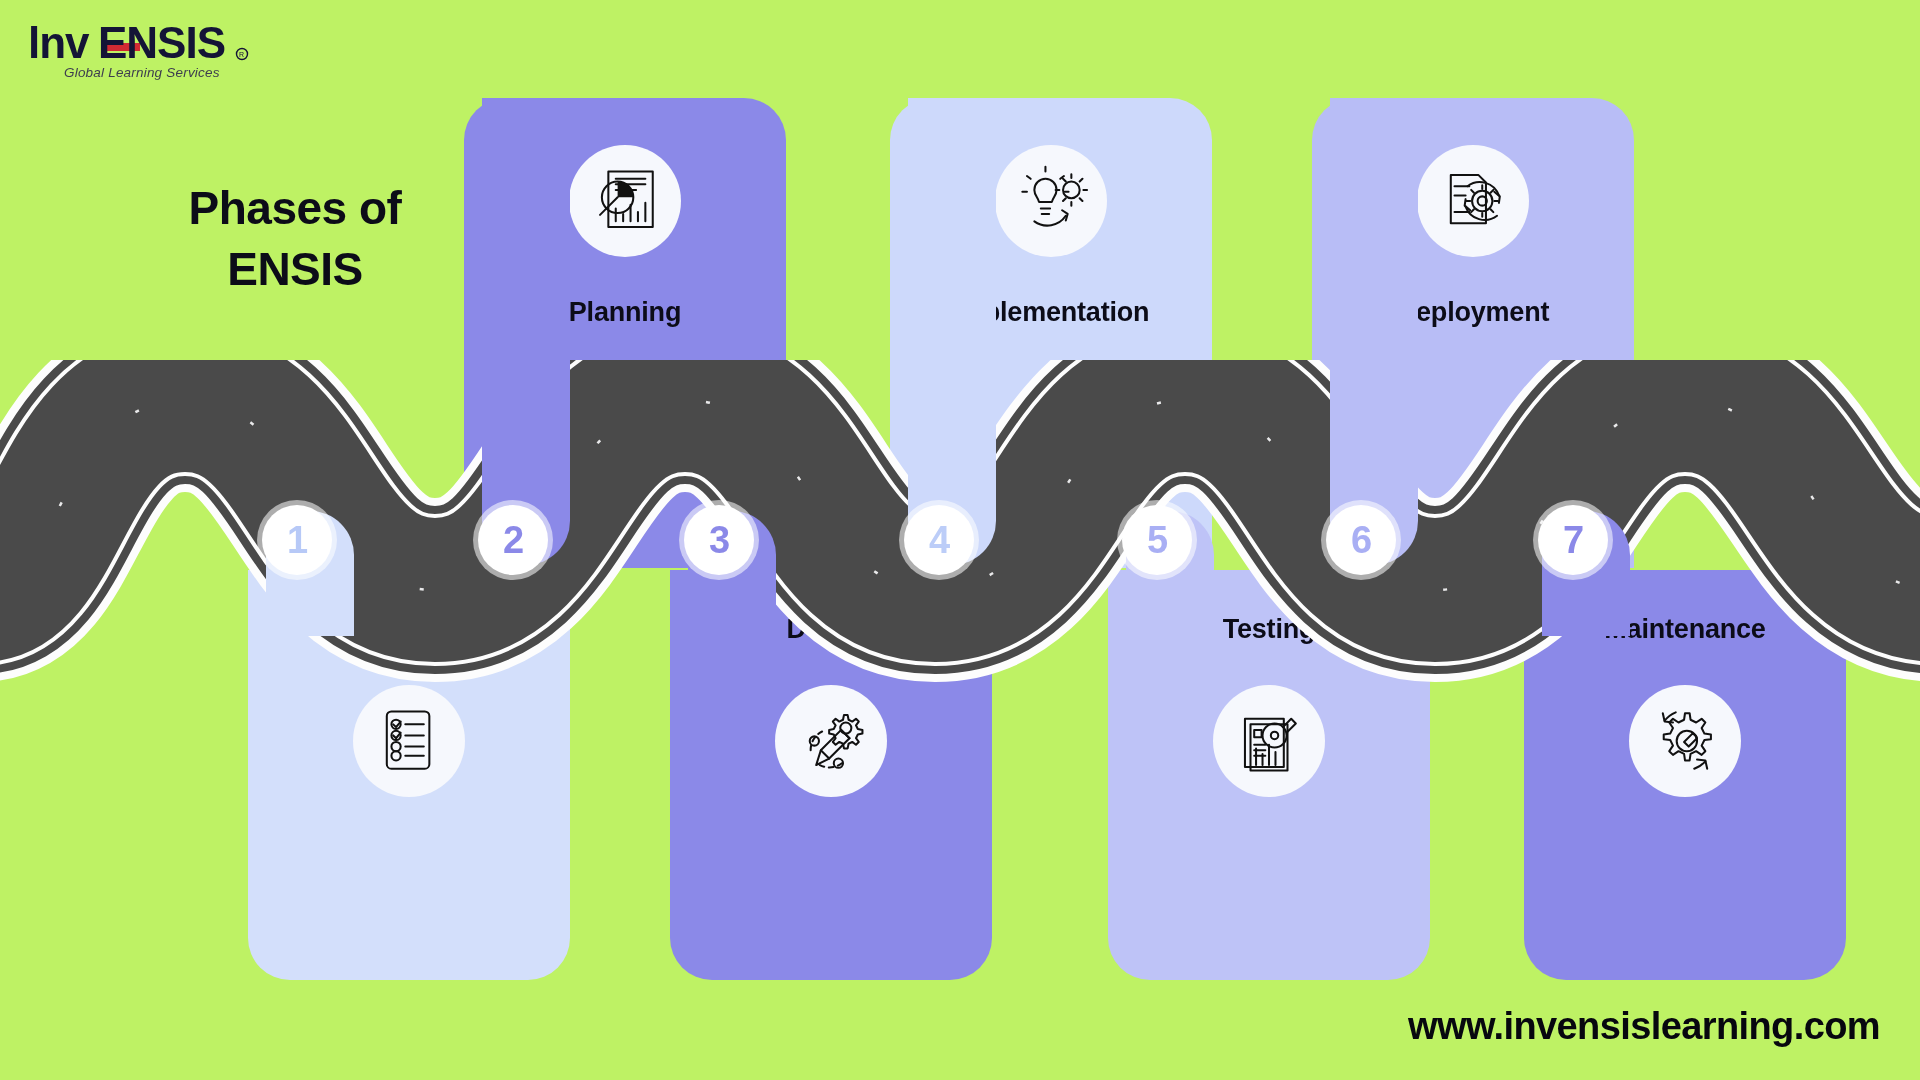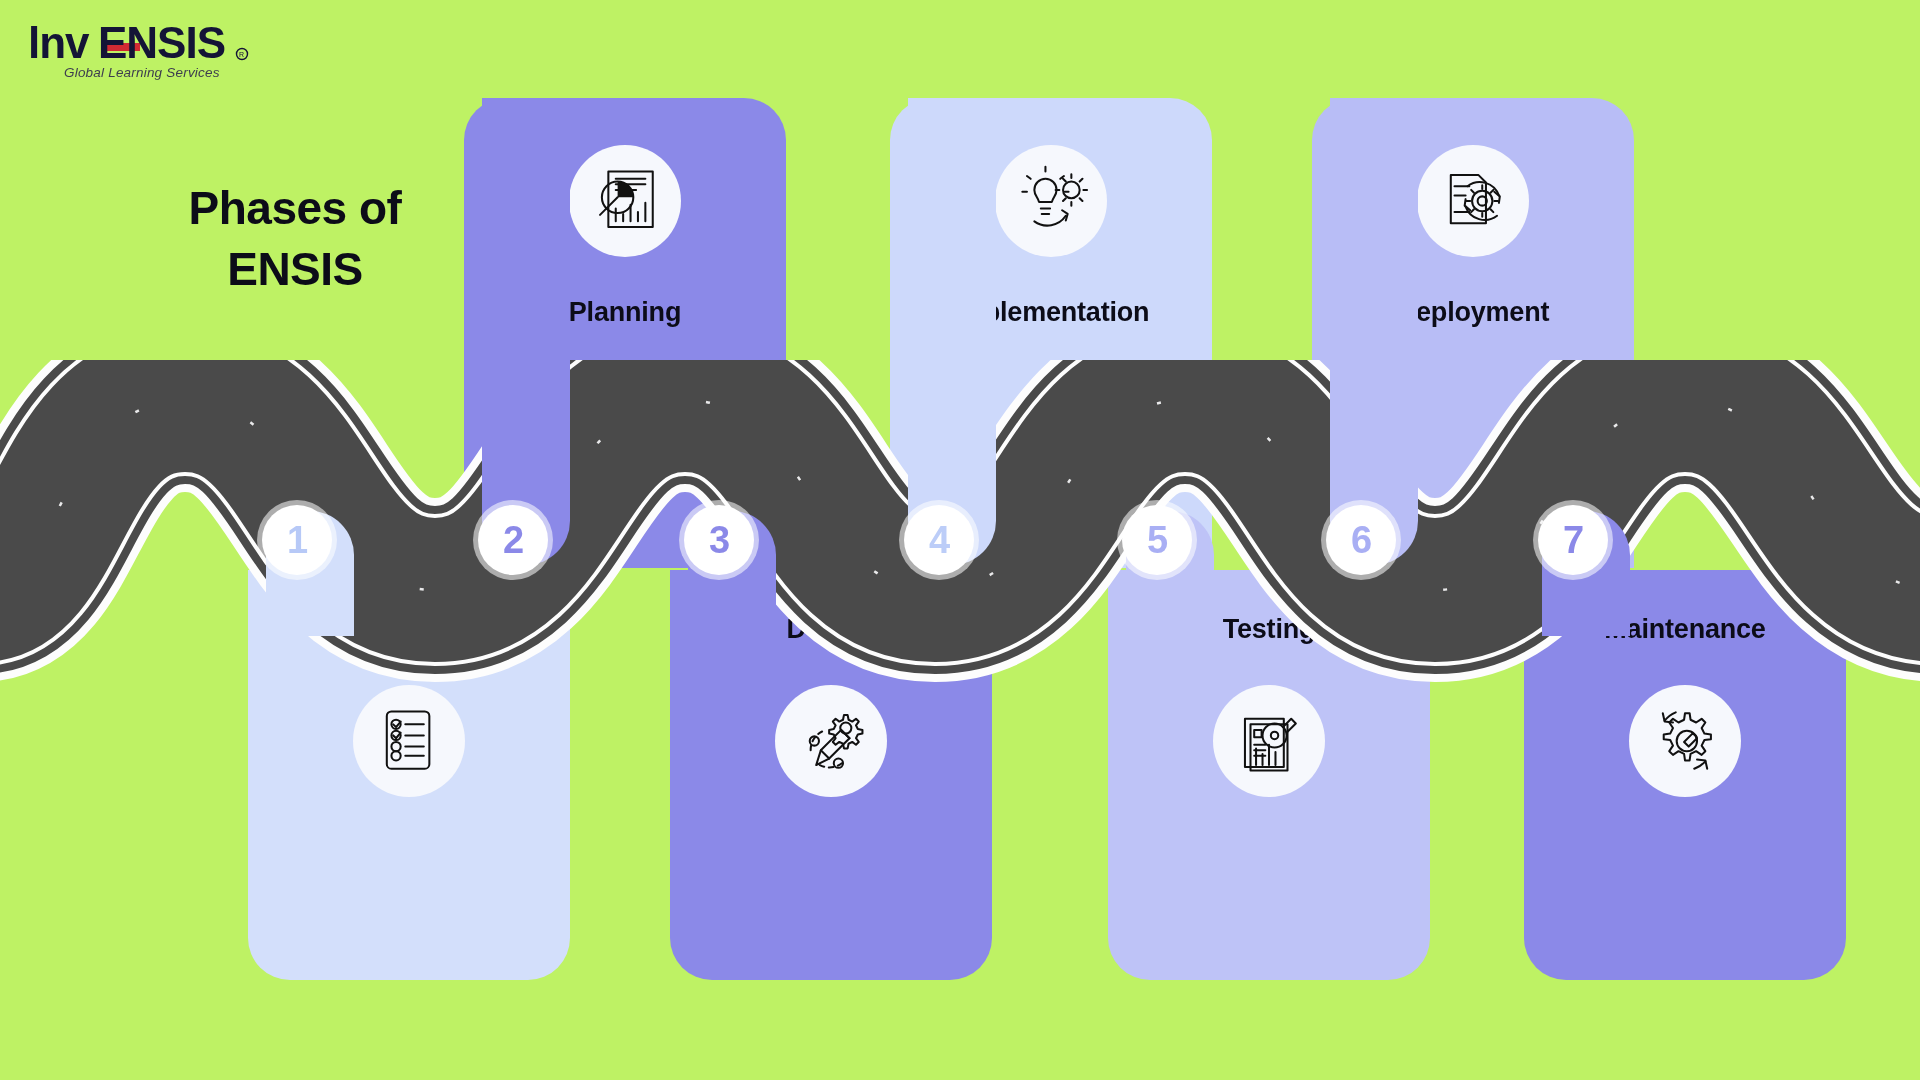--- a/index.html
+++ b/index.html
@@ -237,14 +237,15 @@
       <div class="marker-pad" style="background: rgb(205, 217, 251); left: 908px; top: 98px; height: 467px; border-radius: 0px 0px 44px 44px;"></div>
       <div class="marker" style="left: 904px; top: 505px; color: rgb(188, 205, 248);">4</div>
       <div class="marker-pad" style="background: rgb(190, 195, 247); left: 1126px; top: 511px; height: 125px; border-radius: 44px 44px 0px 0px;"></div>
       <div class="marker" style="left: 1122px; top: 505px; color: rgb(169, 175, 244);">5</div>
       <div class="marker-pad" style="background: rgb(184, 189, 246); left: 1330px; top: 98px; height: 467px; border-radius: 0px 0px 44px 44px;"></div>
       <div class="marker" style="left: 1326px; top: 505px; color: rgb(169, 175, 244);">6</div>
       <div class="marker-pad" style="background: rgb(139, 137, 232); left: 1542px; top: 511px; height: 125px; border-radius: 44px 44px 0px 0px;"></div>
       <div class="marker" style="left: 1538px; top: 505px; color: rgb(139, 137, 232);">7</div>
     </div>
 
+  <div class="footer-url">www.invensislearning.com</div>
 
 </div>
 
 </body></html>

